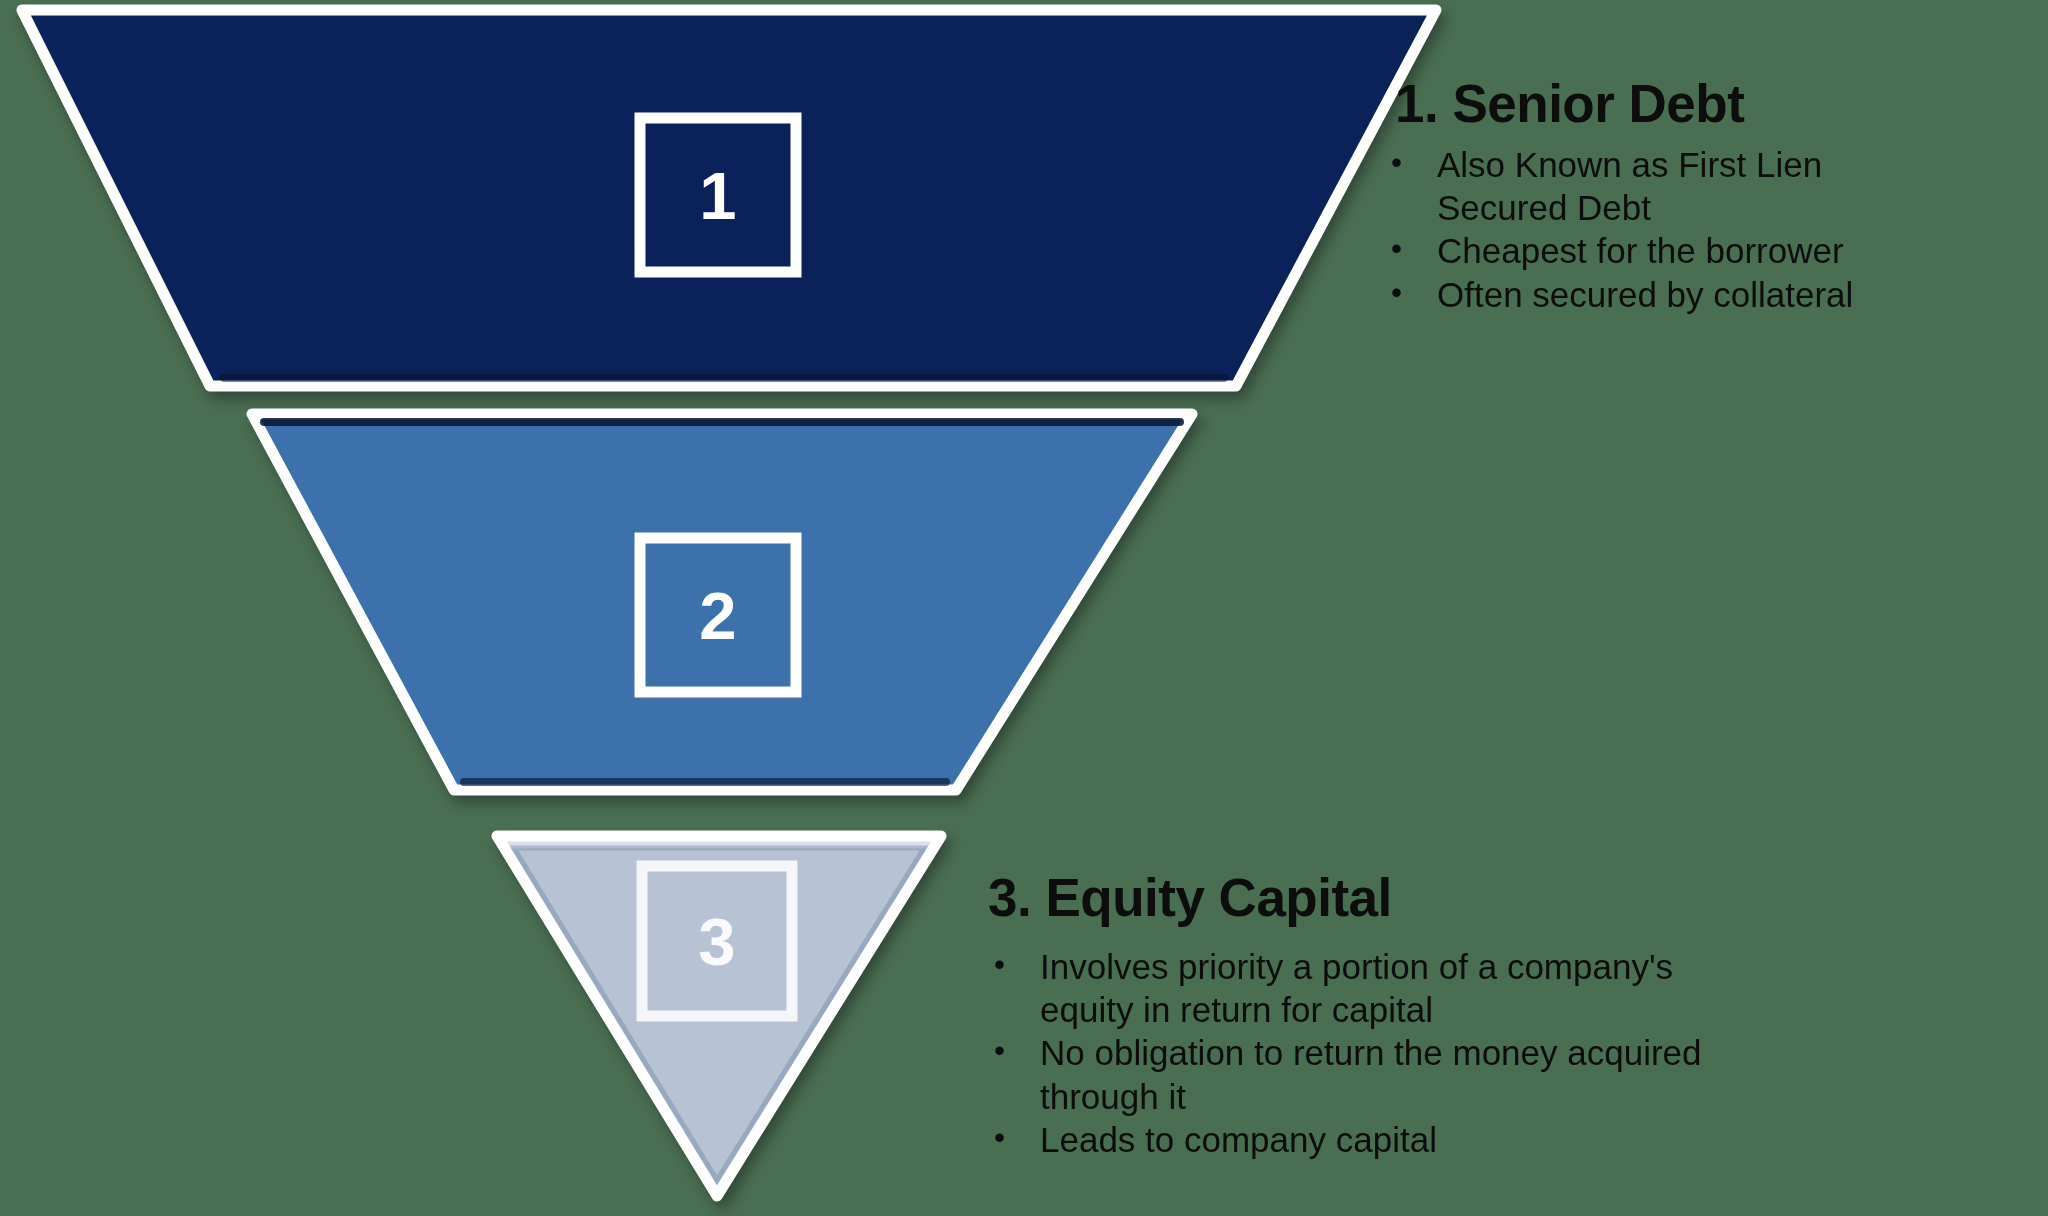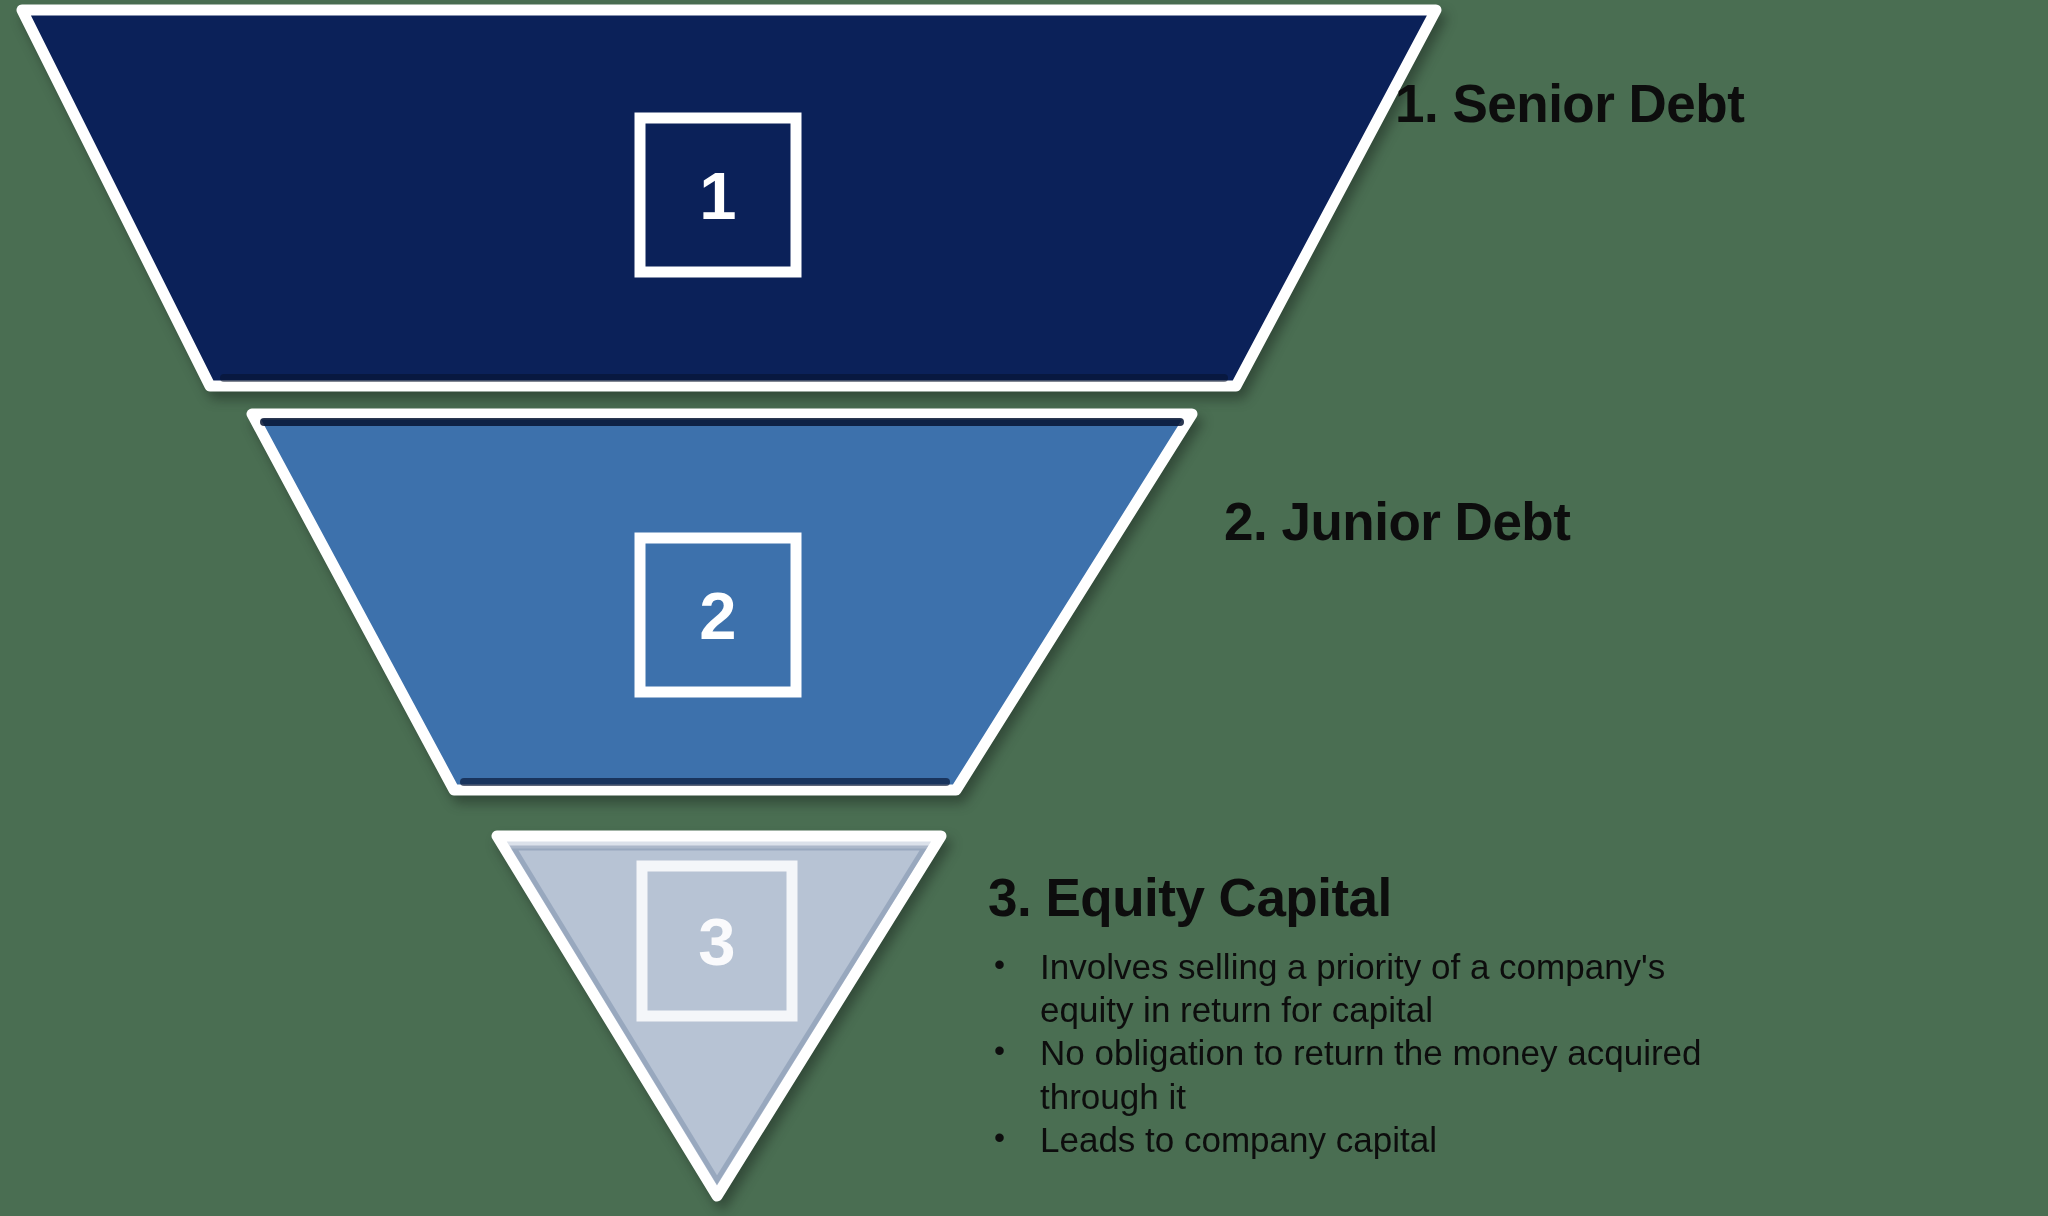--- a/index.html
+++ b/index.html
@@ -95,28 +95,32 @@
 
     <polygon class="tier" points="497,836 941,836 717,1196" fill="#b7c3d4"></polygon>
     <polyline class="bevel" points="508,844 930,844" stroke="rgba(255,255,255,0.5)" stroke-width="9"></polyline>
     <polygon class="bevel" fill="none" points="514,848 924,848 717,1180" stroke="rgba(115,135,165,0.45)" stroke-width="5"></polygon>
     <rect class="num-box dim" x="642" y="866" width="150" height="150"></rect>
     <text class="num-text dim" x="717" y="965">3</text>
   </svg>
 
   <div class="block block-1">
     <h2>1. Senior Debt</h2>
+    <ul>
+      <li><span>Also Known as First Lien Secured Debt</span></li>
+      <li><span>Cheapest for the borrower</span></li>
+      <li><span>Often secured by collateral</span></li>
+    </ul>
   </div>
 
   <div class="block block-2">
-    <h2>2. Junior Debt</h2>
   </div>
 
   <div class="block block-3">
     <h2>3. Equity Capital</h2>
     <ul>
-      <li><span>Involves selling a priority of a company's equity in return for capital</span></li>
+      <li><span>Involves priority a portion of a company's equity in return for capital</span></li>
       <li><span>No obligation to return the money acquired through it</span></li>
       <li><span>Leads to company capital</span></li>
     </ul>
   </div>
 
 </div>
 
 </body></html>

